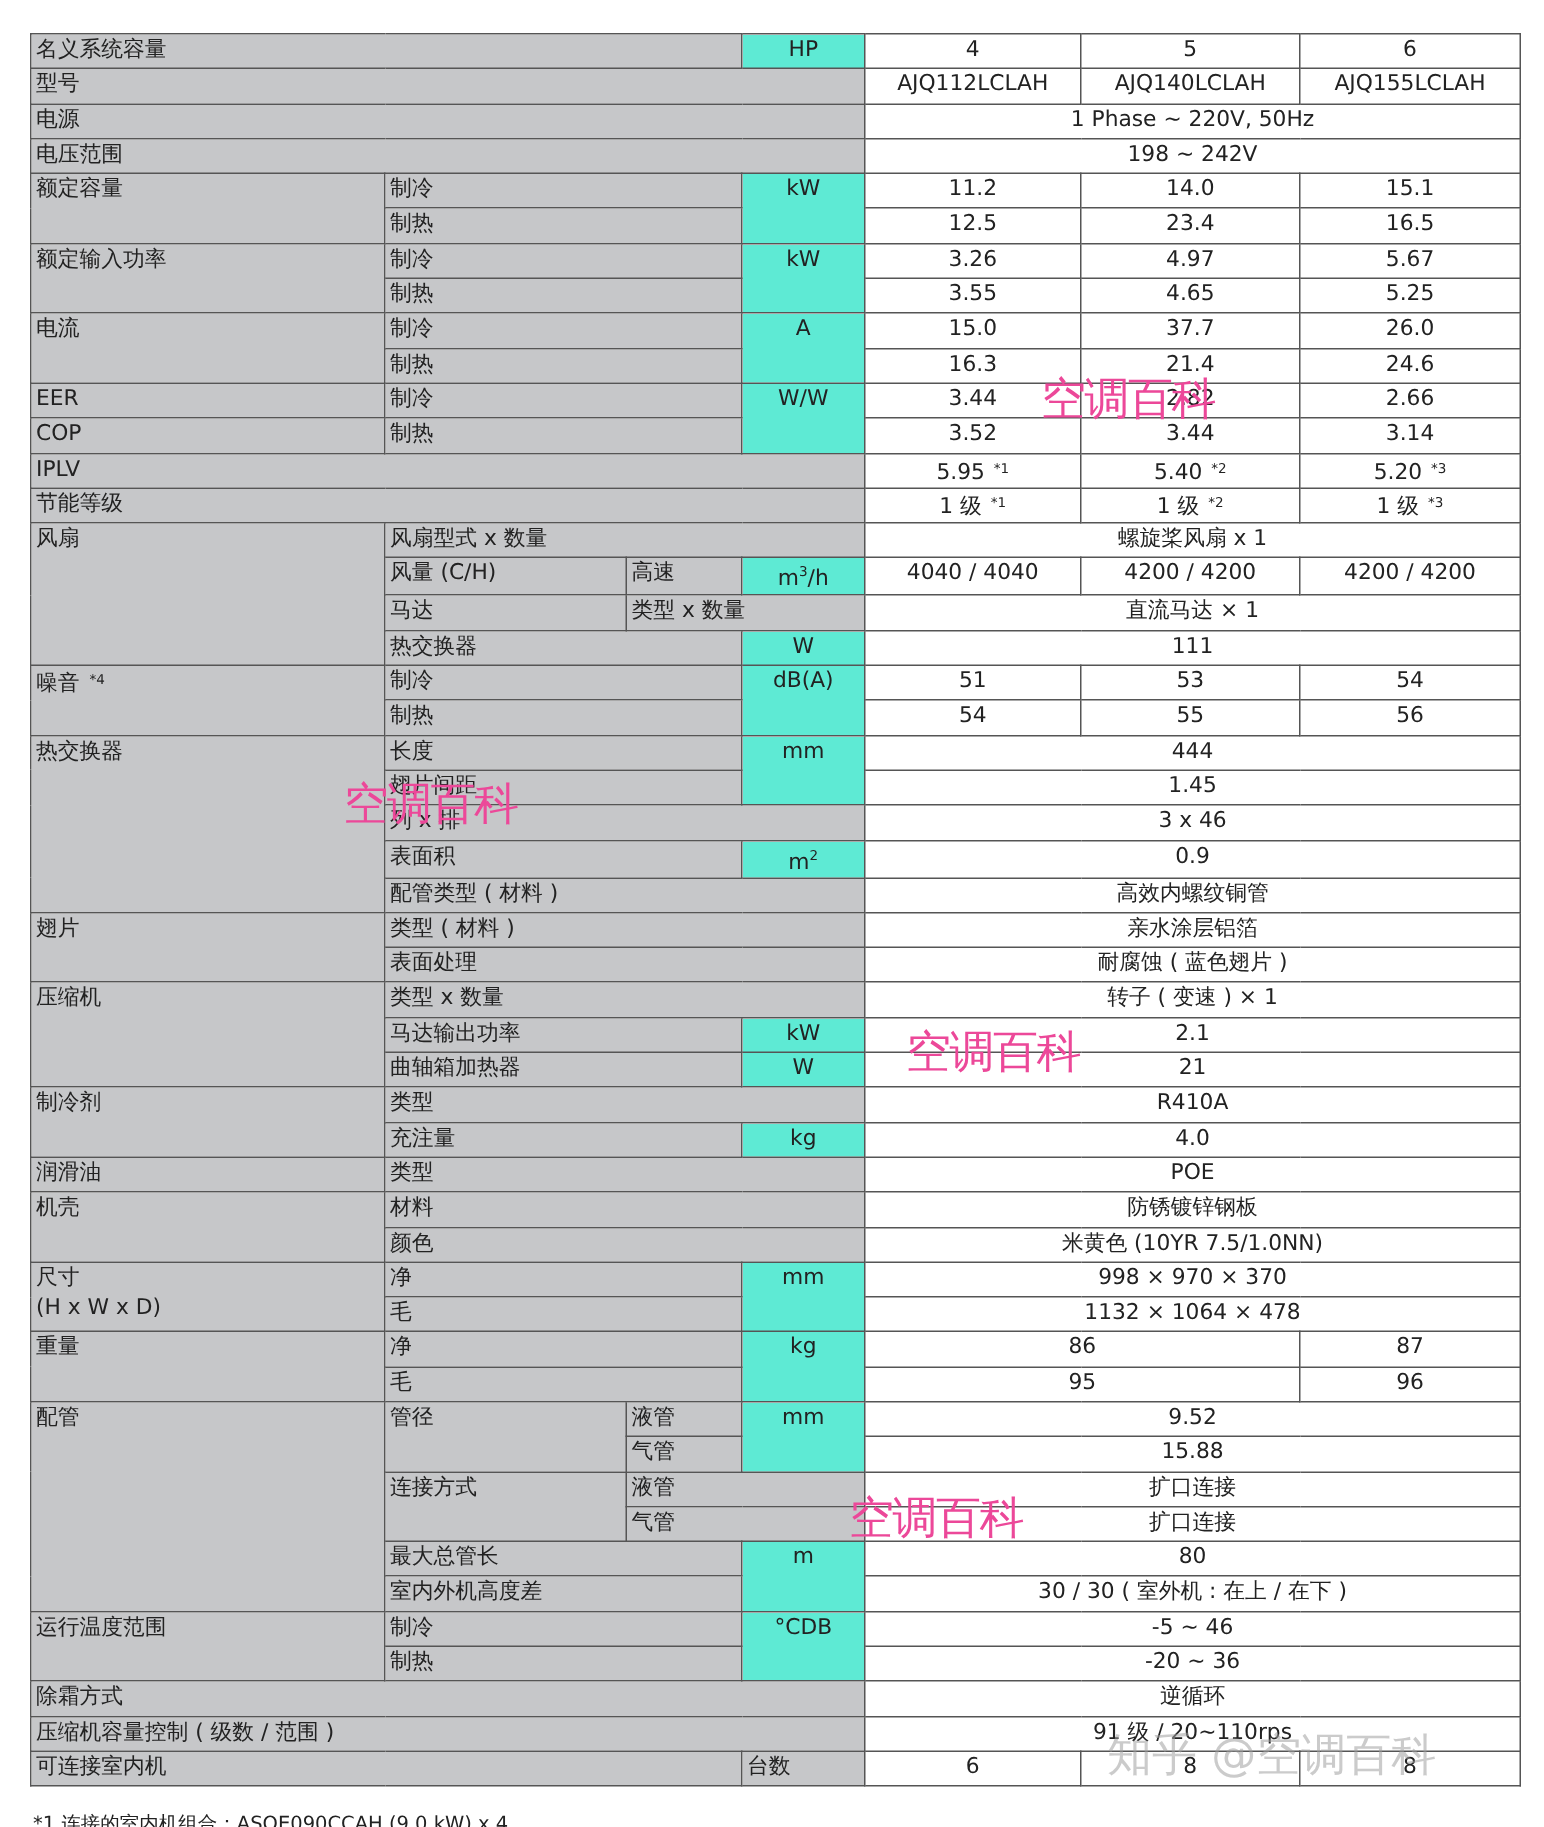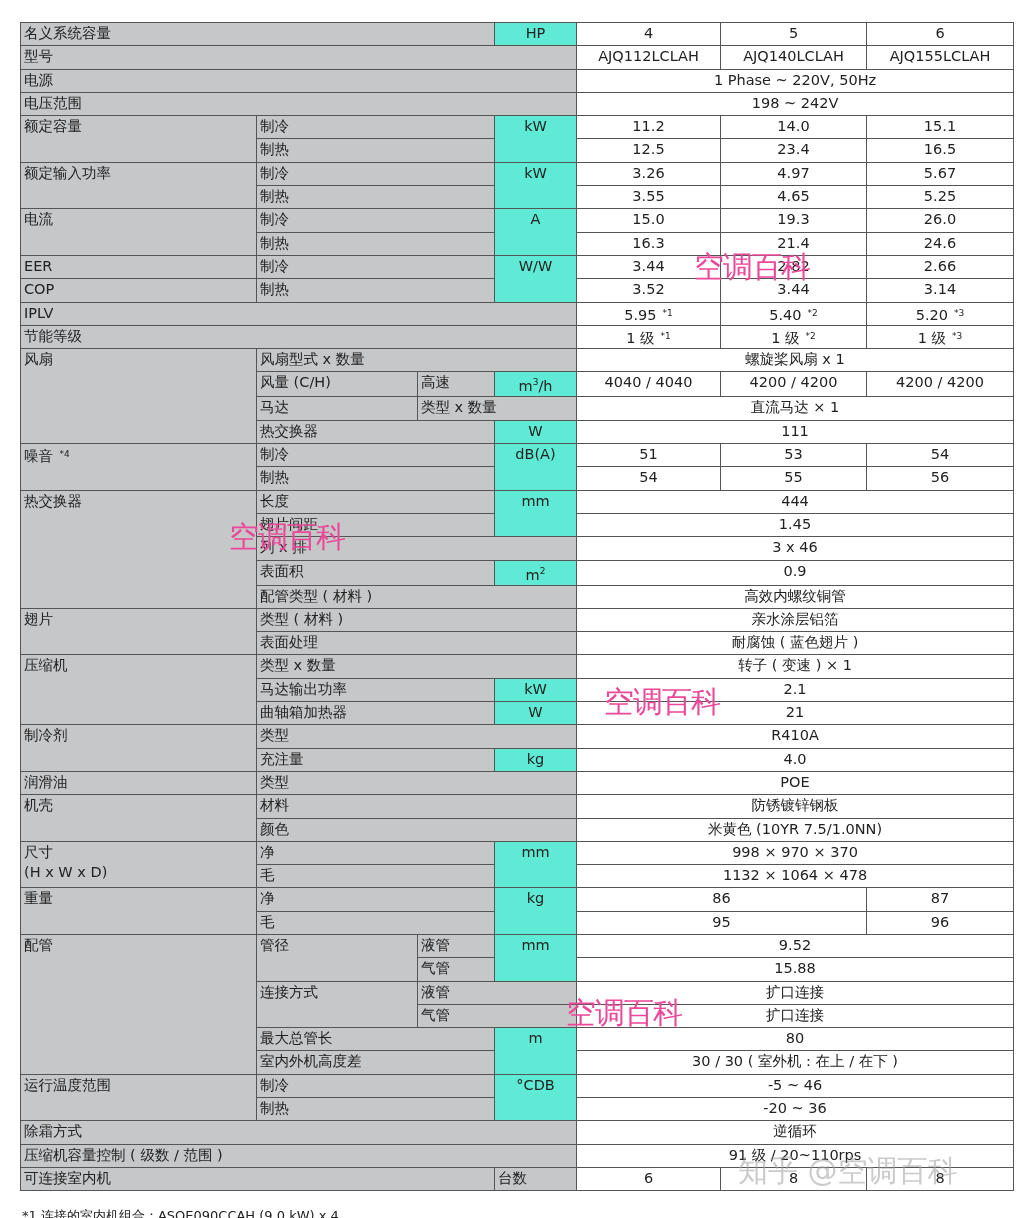--- a/index.html
+++ b/index.html
@@ -88,21 +88,21 @@
       <td class="v">3.55</td>
       <td class="v">4.65</td>
       <td class="v">5.25</td>
     </tr>
 
     <tr>
       <td class="l" rowspan="2">电流</td>
       <td class="l" colspan="2">制冷</td>
       <td class="u" rowspan="2">A</td>
       <td class="v">15.0</td>
-      <td class="v">19.3</td>
+      <td class="v">37.7</td>
       <td class="v">26.0</td>
     </tr>
     <tr>
       <td class="l" colspan="2">制热</td>
       <td class="v">16.3</td>
       <td class="v">21.4</td>
       <td class="v">24.6</td>
     </tr>
 
     <tr>

